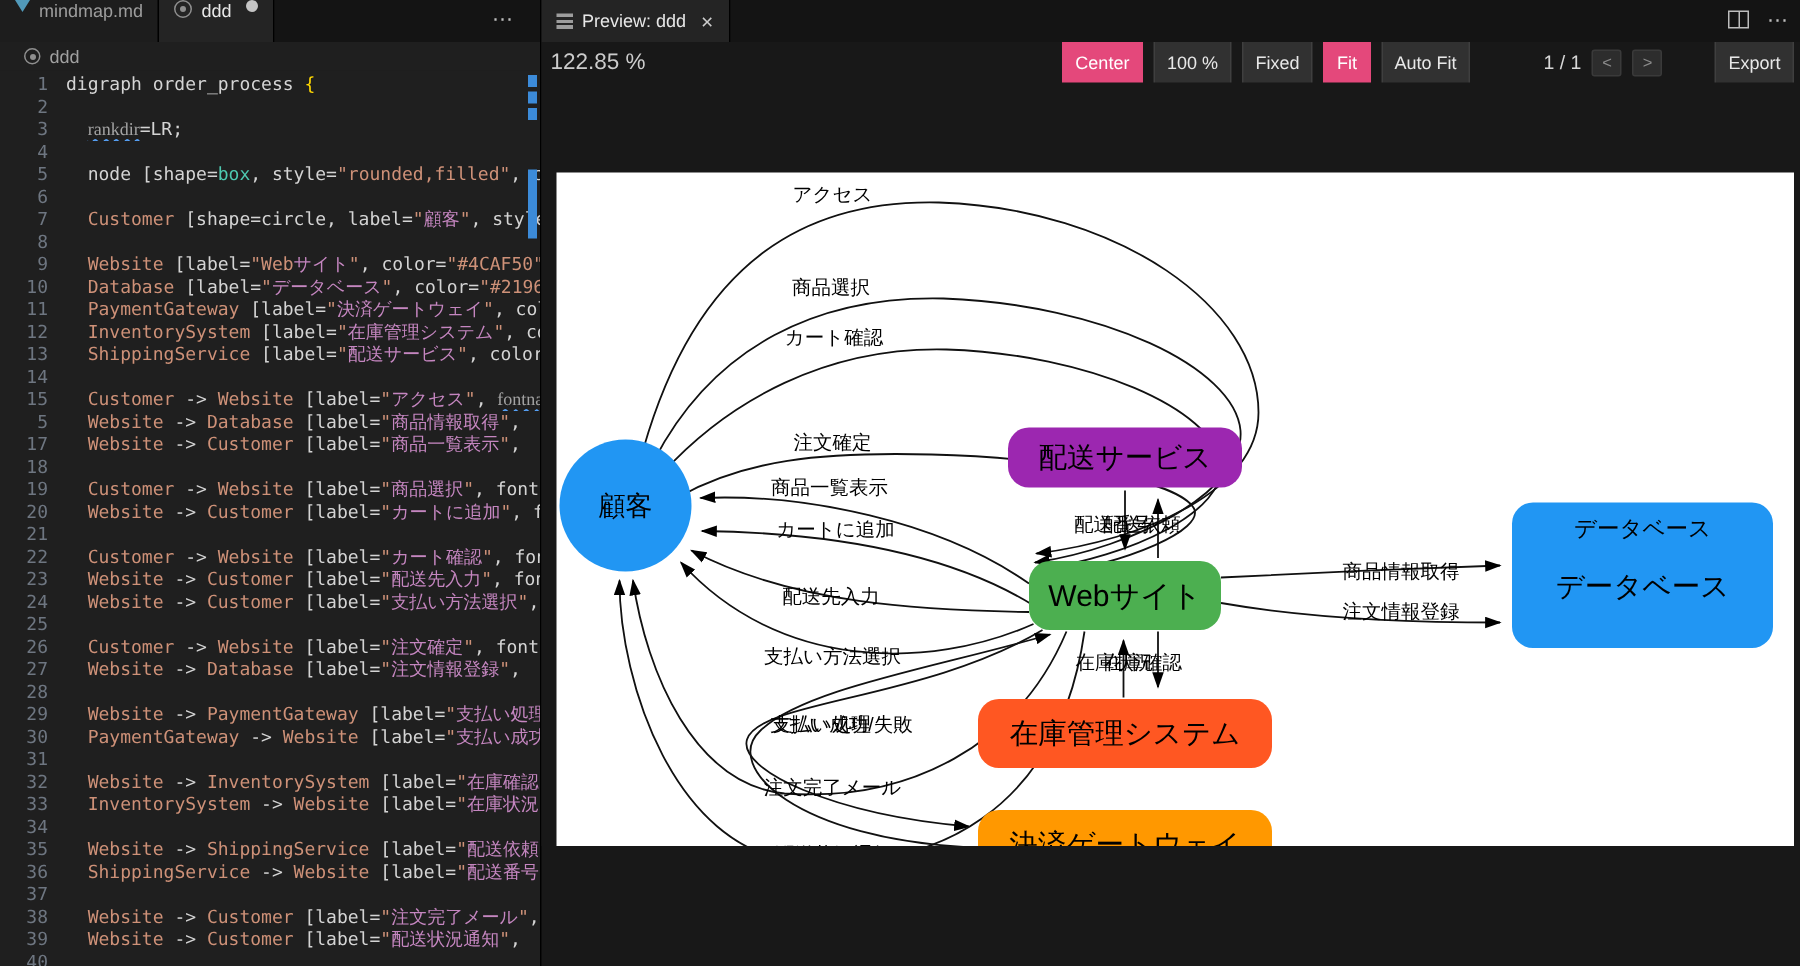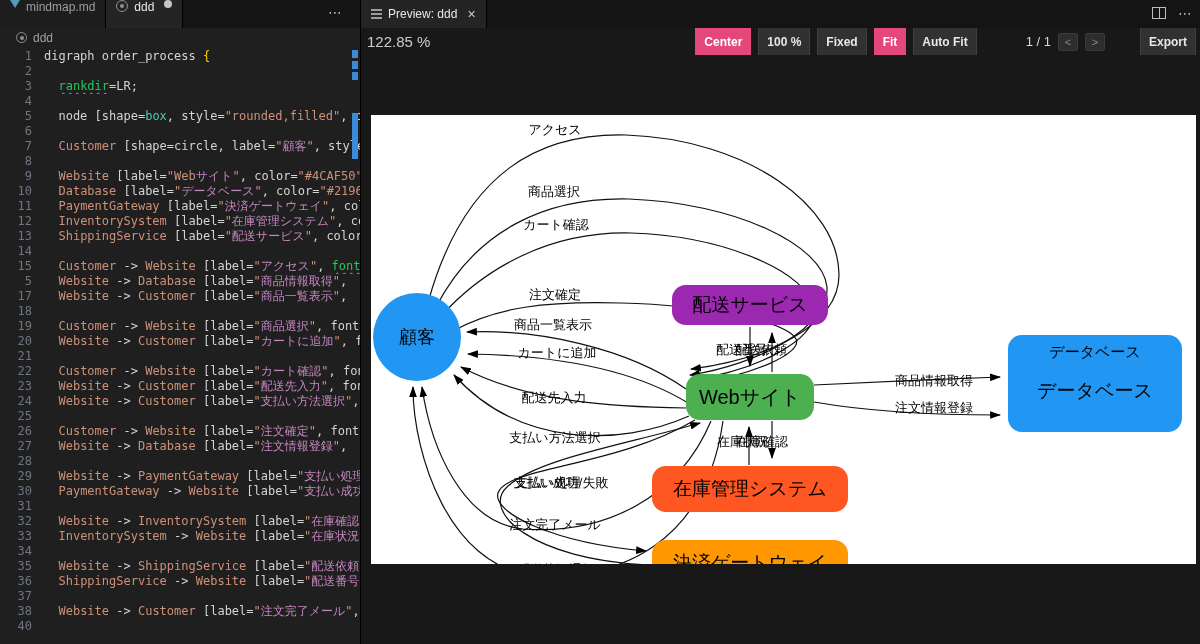--- a/index.html
+++ b/index.html
@@ -29,42 +29,42 @@
           font-size:12px; padding-top:2px; }
   .cl { display:flex; height:15px; line-height:15px; }
   .ln { width:40px; text-align:right; padding-right:8px; color:#6e7681; flex:none; }
   .lc { white-space:pre; overflow:hidden; margin-left:4px; color:#d4d4d4; }
   .pl { color:#d4d4d4; }
   .id { color:#ce9178; }
   .st { color:#ce9178; }
   .jp { color:#c586c0; }
   .ty { color:#4ec9b0; }
   .br { color:#ffd700; }
-  .sq { color:#22c55e; text-decoration:underline; text-decoration-style:wavy;
-        text-decoration-color:#58a6ff; text-decoration-thickness:1px; text-underline-offset:2px; }
+  .sq { color:#a3a3a3; text-decoration:underline; text-decoration-style:wavy;
+        text-decoration-color:#58a6ff; text-decoration-thickness:1px; text-underline-offset:2px;font-family:Liberation Serif, serif; }
   .mark { position:absolute; right:2px; width:6px; background:#3c8bd9; }
 
   
   .preview-group { position:relative; flex:1; height:564px; background:#181818; overflow:hidden; }
   .pv-tabbar { height:28px; background:#141414; display:flex; align-items:stretch; position:relative; }
   .pv-tab { display:flex; align-items:center; gap:6px; padding:0 10px; font-size:12px;
             color:#e8e8e8; background:#242424; border-right:1px solid #000; cursor:pointer; }
   .close { color:#cccccc; font-size:14px; margin-left:4px; cursor:pointer; }
   .ic-prev { width:11px; height:11px; background:
              linear-gradient(#9d9d9d 0 2px, transparent 2px 4px, #9d9d9d 4px 6px, transparent 6px 8px, #9d9d9d 8px 10px, transparent 10px); }
   .win-icons { position:absolute; right:8px; top:7px; display:flex; gap:12px; align-items:center; }
   .ic-split { width:14px; height:12px; border:1px solid #bdbdbd; position:relative; display:inline-block; }
   .ic-split::after { content:""; position:absolute; left:5.5px; top:0; width:1px; height:100%; background:#bdbdbd; }
   .ic-more { color:#bdbdbd; font-size:14px; line-height:12px; cursor:pointer; }
 
   .toolbar { height:27px; display:flex; align-items:center; padding:0 4px 0 6px; background:#181818; }
   .zoomtxt { color:#cccccc; font-size:15px; }
   .tb-right { margin-left:auto; display:flex; align-items:center; gap:7px; }
   .tbtn { font-family:inherit; font-size:12px; color:#e8e8e8; background:#313131; border:1px solid #3f3f3f;
-          border-radius:2px; padding:12px 8px; cursor:pointer;font-weight:bold; }
+          border-radius:2px; padding:12px 8px; cursor:pointer; }
   .tbtn.pink { background:#e4487b; border-color:#e4487b; color:#ffffff; }
   .pager { color:#d8d8d8; font-size:13px; margin-left:42px; }
   .pbtn { width:20px; font-family:inherit; font-size:11px; color:#8a8a8a; background:#2d2d2d;
           border:1px solid #3a3a3a; border-radius:2px; padding:2px 0; cursor:pointer; }
   .ebtn { margin-left:28px;text-align:right; }
 
   .pv-body { position:absolute; left:0; top:55px; right:0; bottom:0; background:#181818; }
   .canvas { position:absolute; left:10px; top:60px; width:825px; height:500px; background:#ffffff; }
   .canvas svg { position:absolute; left:0; top:0; }
   .gnode { position:absolute; display:flex; align-items:center; justify-content:center;
@@ -240,20 +240,24 @@
           <span class="ln">36</span>
           <span class="lc"><span class="pl">  </span><span class="id">ShippingService</span><span class="pl"> -&gt; </span><span class="id">Website</span><span class="pl"> [label=</span><span class="st">"</span><span class="jp">配送番号</span></span>
         </div>
         <div class="cl">
           <span class="ln">37</span>
           <span class="lc"></span>
         </div>
         <div class="cl">
           <span class="ln">38</span>
           <span class="lc"><span class="pl">  </span><span class="id">Website</span><span class="pl"> -&gt; </span><span class="id">Customer</span><span class="pl"> [label=</span><span class="st">"</span><span class="jp">注文完了メール</span><span class="st">"</span><span class="pl">, font</span></span>
+        </div>
+        <div class="cl">
+          <span class="ln">39</span>
+          <span class="lc"><span class="pl">  </span><span class="id">Website</span><span class="pl"> -&gt; </span><span class="id">Customer</span><span class="pl"> [label=</span><span class="st">"</span><span class="jp">配送状況通知</span><span class="st">"</span><span class="pl">, </span></span>
         </div>
         <div class="cl">
           <span class="ln">40</span>
           <span class="lc"></span>
         </div>
       </div>
     <div class="mark" style="top:50px;height:8px"></div>
     <div class="mark" style="top:61px;height:8px"></div>
     <div class="mark" style="top:72px;height:8px"></div>
     <div class="mark" style="top:113px;height:46px"></div>

